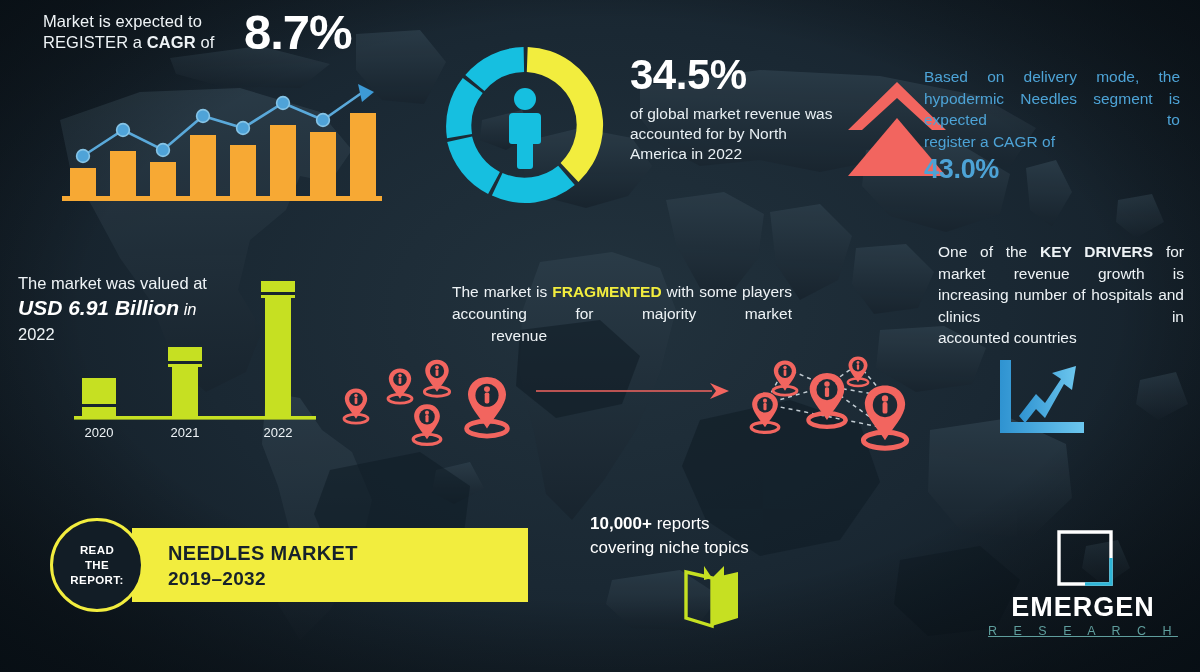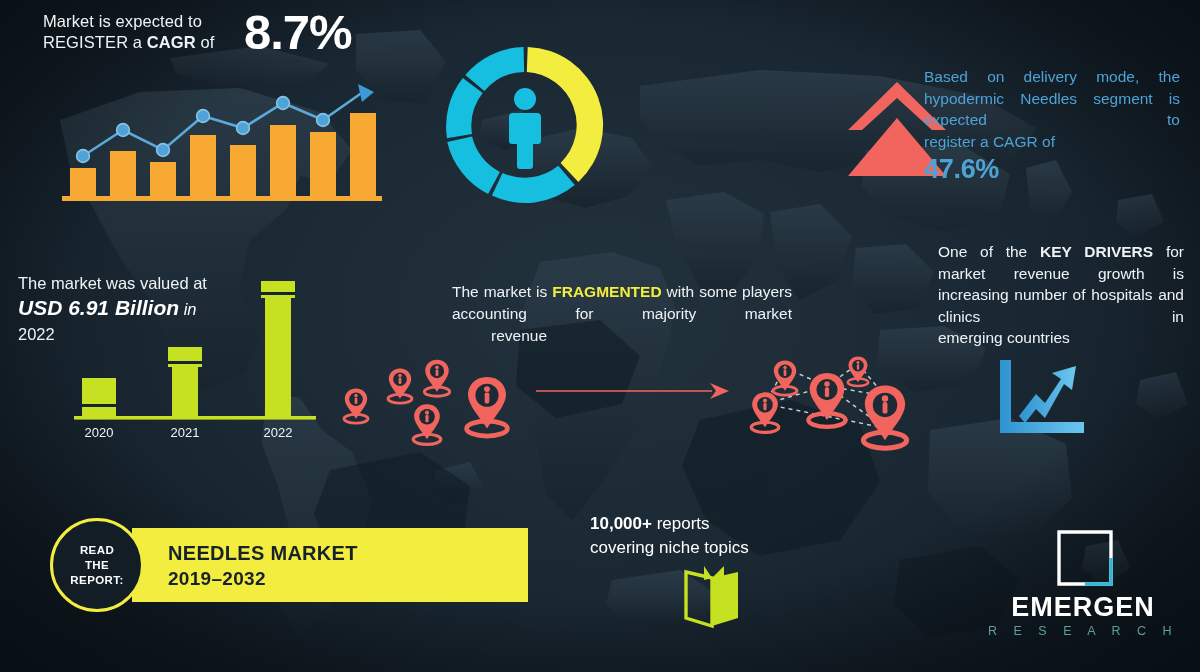--- a/index.html
+++ b/index.html
@@ -119,21 +119,21 @@
 
   
   #logo { left: 985px; top: 530px; width: 196px; height: 120px; }
   #logo-mark { position:absolute; left: 72px; top: 0px; width: 56px; height: 56px; }
   #logo-name {
     position:absolute; left: 0; top: 62px; width: 196px; text-align:center;
     font-size: 27px; font-weight: 700; color:#ffffff; letter-spacing: 1px; line-height: 30px;
   }
   #logo-sub {
     position:absolute; left: 0; top: 94px; width: 196px; text-align:center;
-    font-size: 12.5px; color:#5f9e9d; letter-spacing: 6.5px; line-height:15px;
+    font-size: 12.5px; color:#5f9e9d; letter-spacing: 6.5px; line-height:15px;text-decoration:underline;
   }
 </style>
 </head>
 <body>
 
 <div id="stage">
 
   <svg id="worldmap" viewBox="0 0 1200 672" preserveAspectRatio="none">
     <defs>
       <linearGradient id="landg" x1="0" y1="0" x2="0" y2="1">
@@ -237,38 +237,42 @@
       <path d="M -59.7 -50.1 A 78 78 0 0 1 -1.4 -78 L -0.9 -53 A 53 53 0 0 0 -40.6 -34 Z" fill="#16bfe0"></path>
 
       <g fill="#16bfe0">
         <circle cx="0" cy="-26" r="11"></circle>
         <path d="M-12 -12 h24 a4 4 0 0 1 4 4 v24 a3 3 0 0 1 -3 3 h-5 v22 a3 3 0 0 1 -3 3 h-10
                  a3 3 0 0 1 -3 -3 v-22 h-5 a3 3 0 0 1 -3 -3 v-24 a4 4 0 0 1 4 -4 z"></path>
       </g>
     </g>
   </svg>
 
+  <div id="na-block" class="abs">
+    <div id="na-value">34.5%</div>
+    <div id="na-desc">of global market revenue was accounted for by North America in 2022</div>
+  </div>
 
   <svg id="chevrons" class="abs" viewBox="0 0 102 100">
     <path d="M51 4 L100 52 L86 52 L51 20 L16 52 L2 52 Z" fill="#f2655f"></path>
     <path d="M51 40 L100 98 L2 98 Z" fill="#f2655f"></path>
   </svg>
 
   <div id="delivery-block" class="abs">
     <div id="delivery-text">
       <span>Based on delivery mode, the hypodermic Needles segment is expected to</span>
       <div class="lastline">register a CAGR of</div>
     </div>
-    <div id="delivery-value">47.6%</div>
+    <div id="delivery-value">43.0%</div>
   </div>
 
   <div id="drivers-block" class="abs">
     <div id="drivers-text">
       <span>One of the </span><b>KEY DRIVERS</b><span> for market revenue growth is increasing number of hospitals and clinics in</span>
-      <div class="lastline">emerging countries</div>
+      <div class="lastline">accounted countries</div>
     </div>
   </div>
 
   <svg id="drivers-icon" class="abs" viewBox="0 0 86 74">
     <defs>
       <linearGradient id="bg1" x1="0" y1="0" x2="1" y2="0">
         <stop offset="0%" stop-color="#2f93d1"></stop>
           <stop offset="100%" stop-color="#6cc6ee"></stop>
       </linearGradient>
     </defs>

